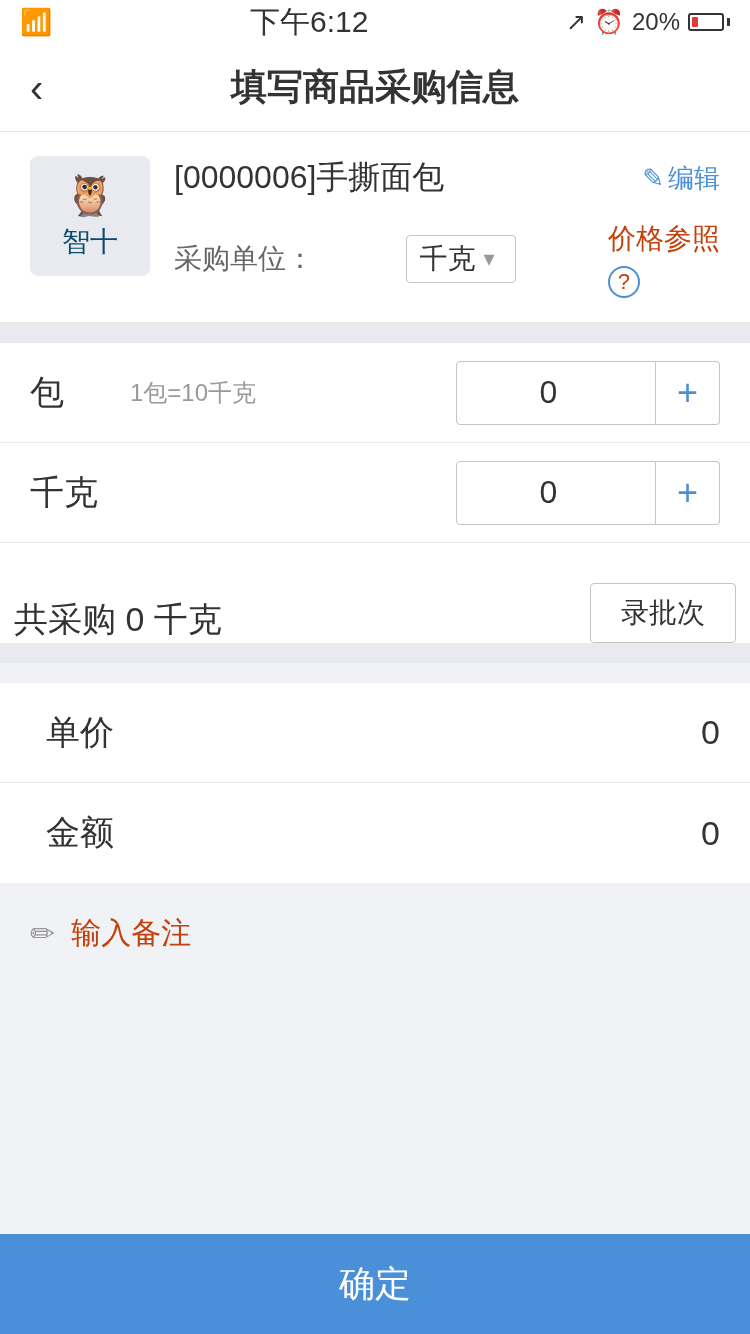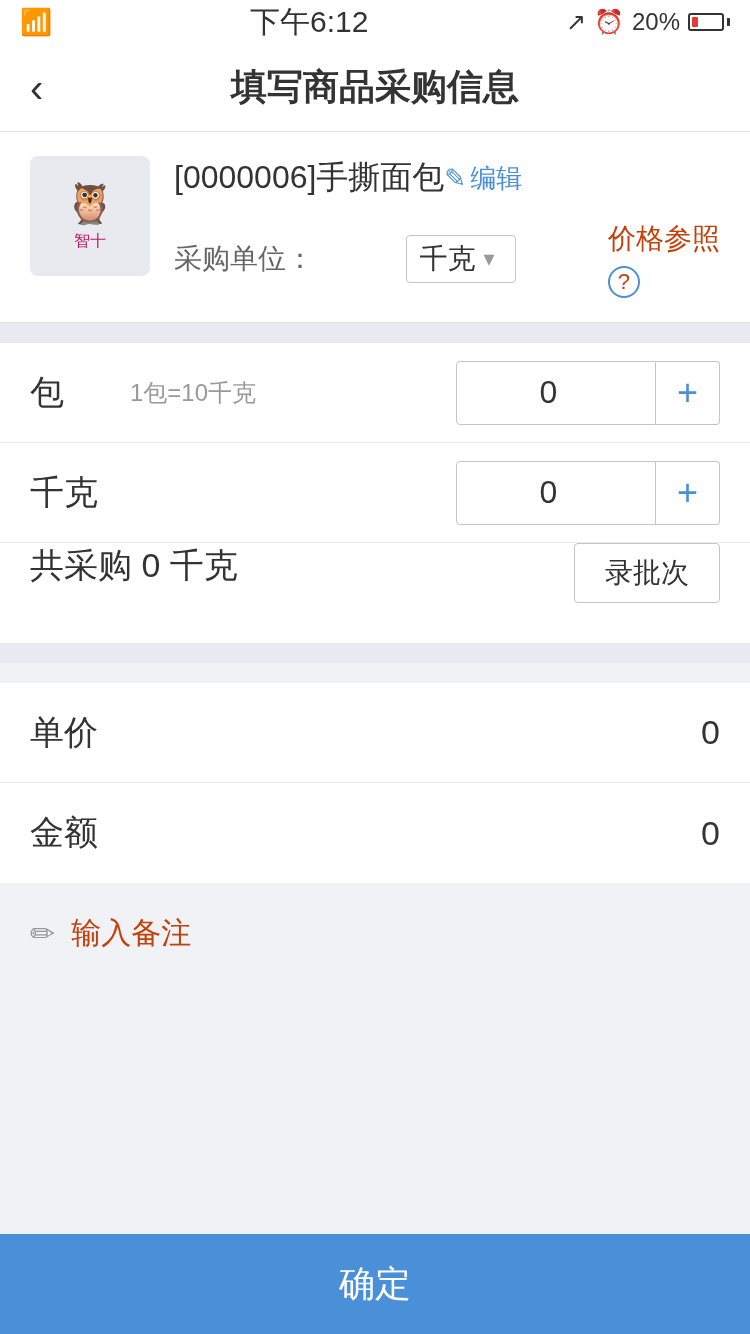--- a/index.html
+++ b/index.html
@@ -84,31 +84,31 @@
       align-items: center;
       justify-content: center;
       flex-shrink: 0;
       flex-direction: column;
     }
     .product-image-owl {
       font-size: 40px;
       color: #8899bb;
     }
     .product-image-label {
-      font-size: 16px;
-      color: #be185d;
+      font-size: 28px;
+      color: #0c4a6e;
       margin-top: 4px;
     }
     .product-info {
       flex: 1;
     }
     .product-name-row {
       display: flex;
       align-items: center;
-      justify-content: flex-start;
+      justify-content: space-between;
       margin-bottom: 20px;
     }
     .product-name {
       font-size: 32px;
       color: #333;
       font-weight: 500;
     }
     .edit-btn {
       font-size: 26px;
       color: #4a90d9;
@@ -204,23 +204,23 @@
       color: #4a90d9;
       display: flex;
       align-items: center;
       justify-content: center;
       cursor: pointer;
     }
 
     
     .summary-row {
       display: flex;
-      align-items: flex-start;
+      align-items: flex-end;
       justify-content: space-between;
-      padding: 0 30px;
+      padding: 0 14px;
       height: 100px;
       background: #fff;
     }
     .summary-text {
       font-size: 34px;
       color: #333;
     }
     .batch-btn {
       border: 1px solid #c5c5c5;
       border-radius: 4px;
@@ -241,20 +241,21 @@
       align-items: center;
       justify-content: space-between;
       padding: 0 30px;
       height: 100px;
       border-bottom: 1px solid #e8eaf0;
     }
     .info-row:last-child { border-bottom: none; }
     .info-label {
       font-size: 34px;
       color: #333;
+      margin-left: 16px;
     }
     .info-value {
       font-size: 34px;
       color: #333;
     }
 
     
     .remarks-section {
       background: #f0f2f5;
       padding: 30px;

